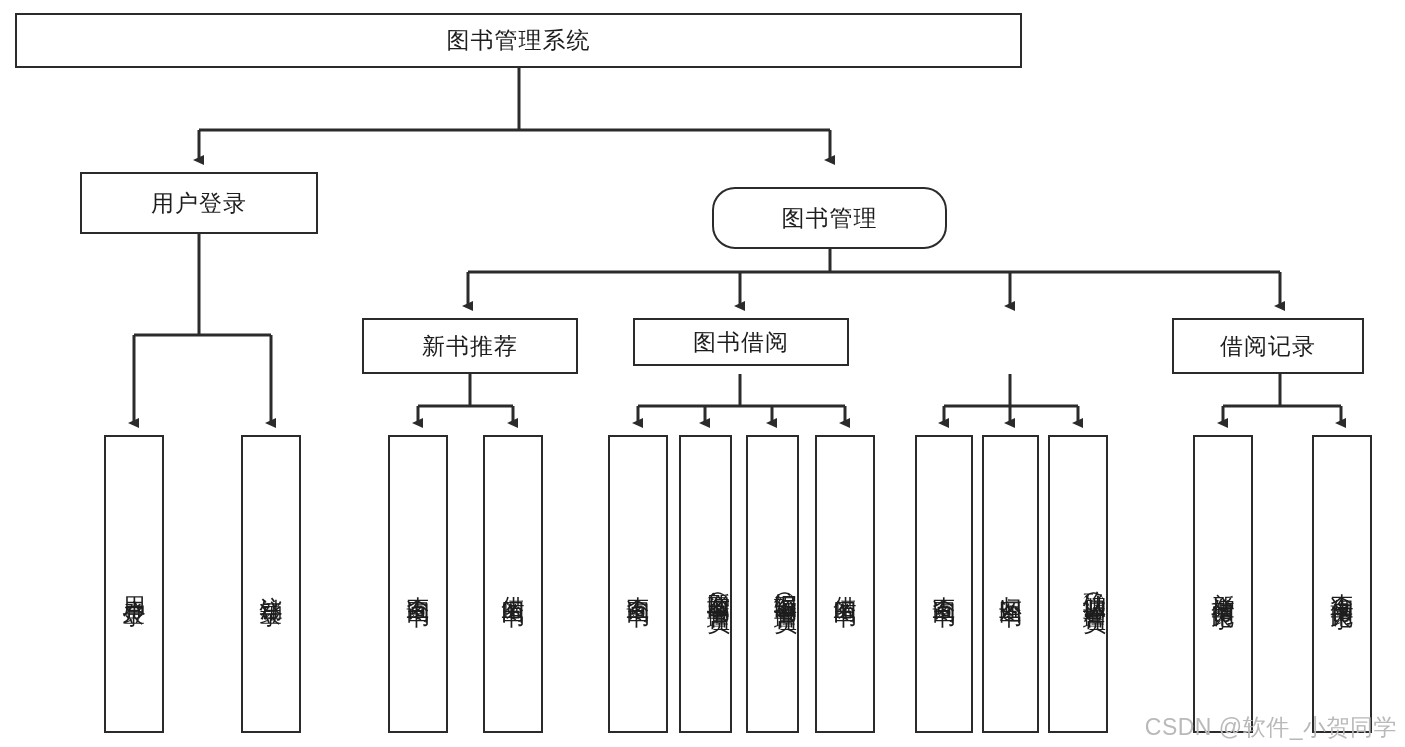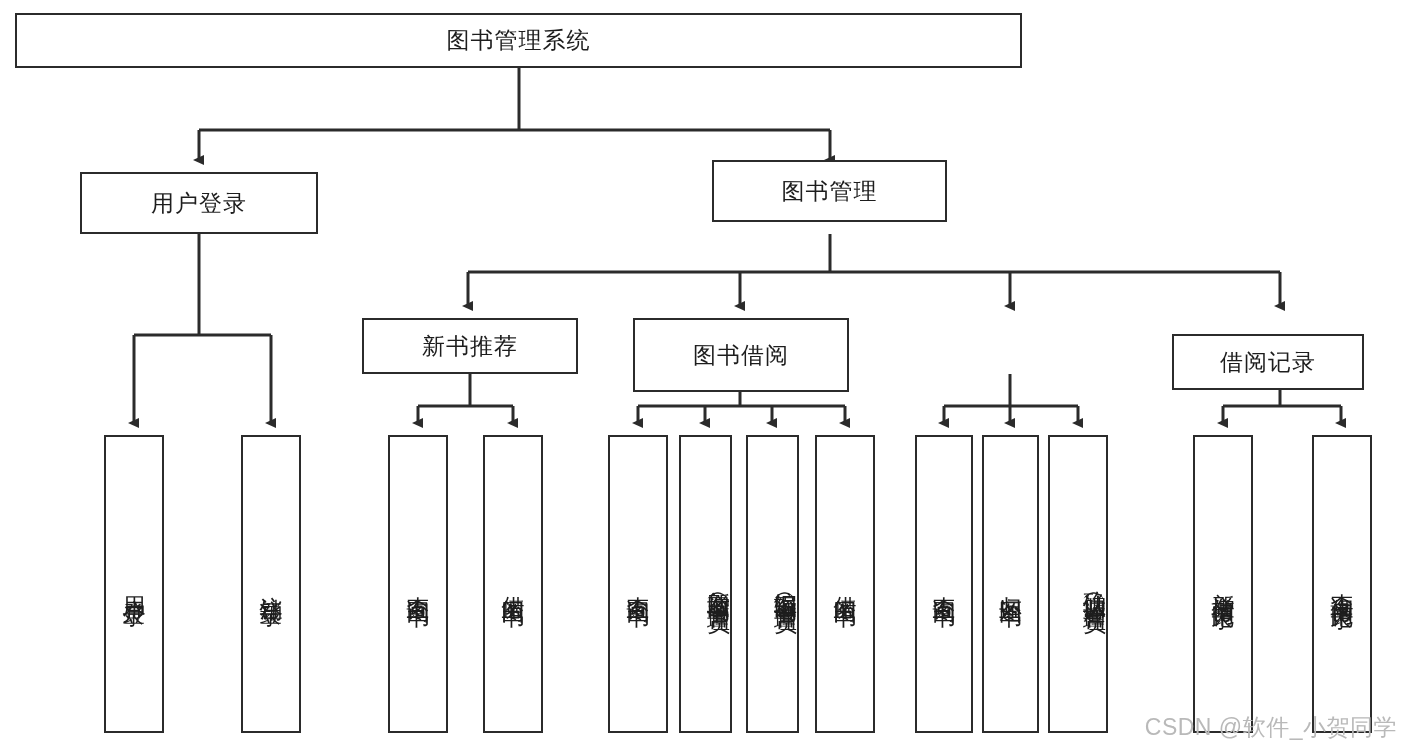--- a/index.html
+++ b/index.html
@@ -120,31 +120,31 @@
     </g>
   </svg>
 
   <div class="node h" style="left:15px;top:13px;width:1007px;height:55px;">
     <span class="lbl">图书管理系统</span>
   </div>
 
   <div class="node h" style="left:80px;top:172px;width:238px;height:62px;">
     <span class="lbl">用户登录</span>
   </div>
-  <div class="node h" style="left:712px;top:160px;width:235px;height:62px;">
+  <div class="node h" style="left:712px;top:187px;width:235px;height:62px;border-radius:23px;">
     <span class="lbl">图书管理</span>
   </div>
 
   <div class="node h" style="left:362px;top:318px;width:216px;height:56px;">
     <span class="lbl">新书推荐</span>
   </div>
-  <div class="node h" style="left:633px;top:318px;width:216px;height:74px;">
+  <div class="node h" style="left:633px;top:318px;width:216px;height:48px;">
     <span class="lbl">图书借阅</span>
   </div>
-  <div class="node h" style="left:1172px;top:334px;width:192px;height:56px;">
+  <div class="node h" style="left:1172px;top:318px;width:192px;height:56px;">
     <span class="lbl">借阅记录</span>
   </div>
 
   <div class="node v center" style="left:104px;top:435px;width:60px;height:298px;">
     <span class="lbl">用户登录</span>
   </div>
   <div class="node v center" style="left:241px;top:435px;width:60px;height:298px;">
     <span class="lbl">注销登录</span>
   </div>
 

